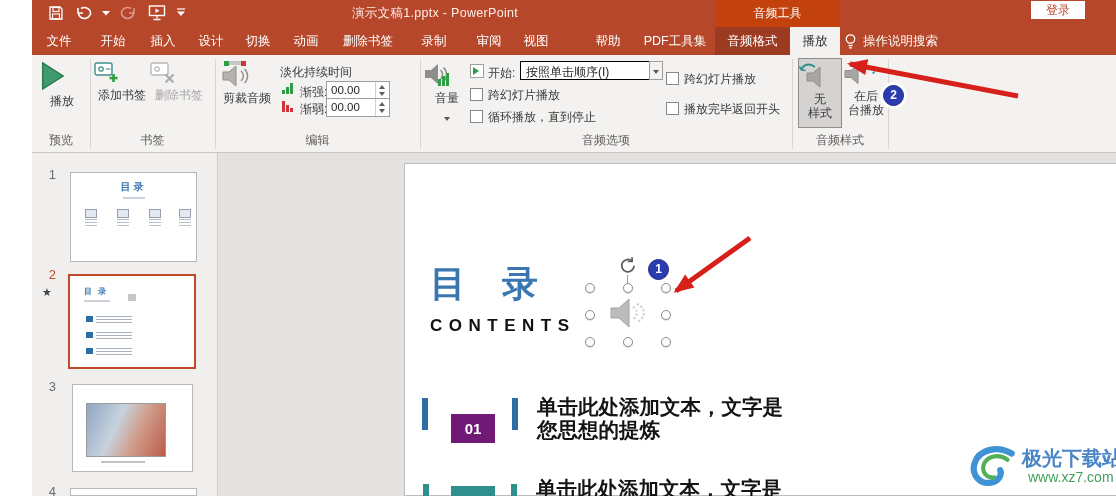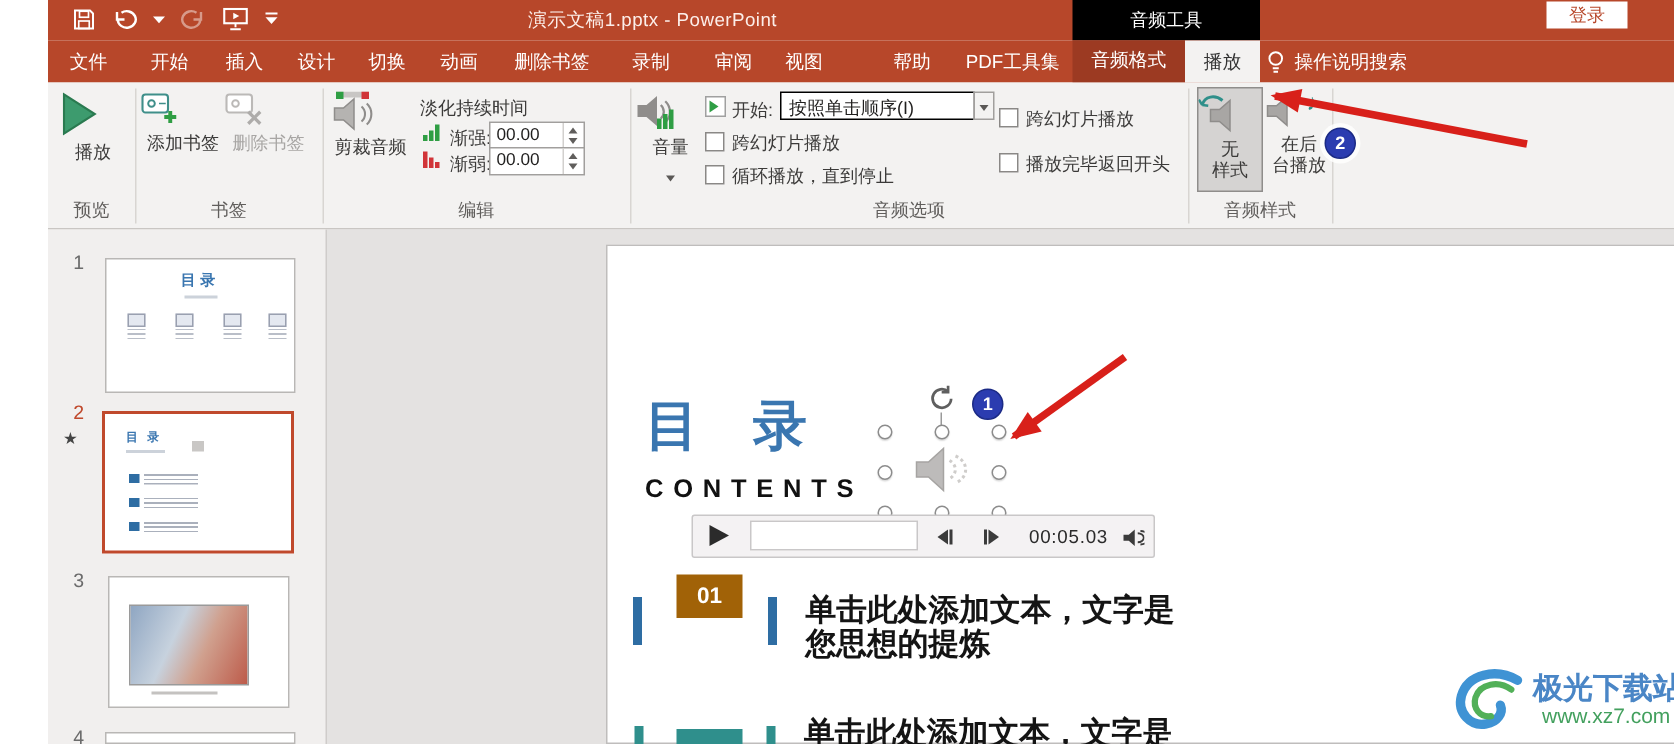--- a/index.html
+++ b/index.html
@@ -5,21 +5,21 @@
   html,body{margin:0;padding:0;background:#fff;}
   #app{position:relative;width:1116px;height:496px;overflow:hidden;
        font-family:"Liberation Sans","DejaVu Sans",sans-serif;background:#f3f2f1;
        -webkit-font-smoothing:antialiased;cursor:default;margin-left:32px;}
   .abs{position:absolute;}
   
   .titlebar{position:absolute;left:0;top:0;width:1116px;height:27px;background:#b7472a;}
   .qat{position:absolute;top:4px;display:flex;align-items:center;}
   .doc-title{position:absolute;left:320px;top:0;height:27px;line-height:27px;
              color:#fceee9;font-size:12.5px;letter-spacing:.3px;}
-  .ctxtop{position:absolute;left:683px;top:0;width:125px;height:27px;background:#000000;
+  .ctxtop{position:absolute;left:683px;top:0;width:125px;height:27px;background:#c2410c;
           color:#fff;font-size:12px;text-align:center;line-height:27px;}
   .signin{position:absolute;left:999px;top:1px;width:54px;height:18px;background:#fff;
           color:#b7472a;font-size:12px;text-align:center;line-height:18px;}
   
   .tabrow{position:absolute;left:0;top:27px;width:1116px;height:28px;background:#b7472a;}
   .tab{position:absolute;top:0;height:28px;line-height:28px;text-align:center;
        color:#fff;font-size:12.5px;white-space:nowrap;}
   .tab.ctx{background:#9c3a22;}
   .tab.sel{background:#f3f2f1;color:#333;}
   .tellme{position:absolute;left:812px;top:0;height:28px;display:flex;align-items:center;gap:6px;
@@ -152,21 +152,21 @@
     <div class="tab" style="left:108px;width:46px;">插入</div>
     <div class="tab" style="left:156px;width:46px;">设计</div>
     <div class="tab" style="left:203px;width:46px;">切换</div>
     <div class="tab" style="left:251px;width:46px;text-align:center;">动画</div>
     <div class="tab" style="left:298px;width:76px;">删除书签</div>
     <div class="tab" style="left:379px;width:46px;">录制</div>
     <div class="tab" style="left:434px;width:46px;">审阅</div>
     <div class="tab" style="left:481px;width:46px;">视图</div>
     <div class="tab" style="left:553px;width:46px;">帮助</div>
     <div class="tab" style="left:604px;width:78px;">PDF工具集</div>
-    <div class="tab ctx" style="left:683px;width:75px;font-family:Liberation Mono, monospace;">音频格式</div>
+    <div class="tab ctx" style="left:683px;width:75px;">音频格式</div>
     <div class="tab sel" style="left:758px;width:50px;">播放</div>
     <div class="tellme">
       <span>
           <svg width="13" height="17" viewBox="0 0 13 17">
             <circle cx="6.5" cy="6" r="4.2" fill="none" stroke="#fff" stroke-width="1.3"></circle>
             <path d="M4.5 12.5 h4 M5 14.8 h3" stroke="#fff" stroke-width="1.3"></path>
           </svg>
         </span>
       <span>操作说明搜索</span>
     </div>
@@ -386,42 +386,23 @@
         <i class="handle" style="left:-4px;top:-4px;"></i>
         <i class="handle" style="left:34px;top:-4px;"></i>
         <i class="handle" style="left:72px;top:-4px;"></i>
         <i class="handle" style="left:-4px;top:23px;"></i>
         <i class="handle" style="left:72px;top:23px;"></i>
         <i class="handle" style="left:-4px;top:50px;"></i>
         <i class="handle" style="left:34px;top:50px;"></i>
         <i class="handle" style="left:72px;top:50px;"></i>
       </div>
 
-      <div class="player">
-        <i class="ptri"></i>
-        <div class="ptrack"></div>
-        <span class="pstep" style="left:163px;">
-            <i class="tri-l"></i>
-            <i class="pbar"></i>
-          </span>
-        <span class="pstep" style="left:194px;">
-            <i class="pbar"></i>
-            <i class="tri-r"></i>
-          </span>
-        <span class="ptime">00:05.03</span>
-        <span class="abs" style="left:286px;top:8px;">
-            <svg width="15" height="13" viewBox="0 0 15 13">
-              <path d="M1 4.5 h3.5 l4 -3.5 v11 l-4 -3.5 h-3.5 z" fill="#3b3b3b"></path>
-              <path d="M10.5 3.5 a4 3 0 0 1 0 6 M12.3 2 a6 4.5 0 0 1 0 9" stroke="#3b3b3b" fill="none" stroke-width="1.2"></path>
-            </svg>
-          </span>
-      </div>
 
       <i class="bullet-bar" style="left:17px;top:234px;background:#2e6da3;"></i>
-      <div class="numbox" style="left:46px;top:219px;background:#a16207;">01</div>
+      <div class="numbox" style="left:46px;top:250px;background:#701a75;">01</div>
       <i class="bullet-bar" style="left:107px;top:234px;background:#2e6da3;"></i>
       <div class="itemtext" style="left:132px;top:231px;">单击此处添加文本，文字是</div>
       <div class="itemtext" style="left:132px;top:254px;">您思想的提炼</div>
 
       <i class="bullet-bar" style="left:18px;top:320px;background:#2f8f8c;"></i>
       <div class="numbox" style="left:46px;top:322px;background:#2f8f8c;"></div>
       <i class="bullet-bar" style="left:106px;top:320px;background:#2f8f8c;"></i>
       <div class="itemtext" style="left:131px;top:313px;">单击此处添加文本，文字是</div>
     </div>
 

